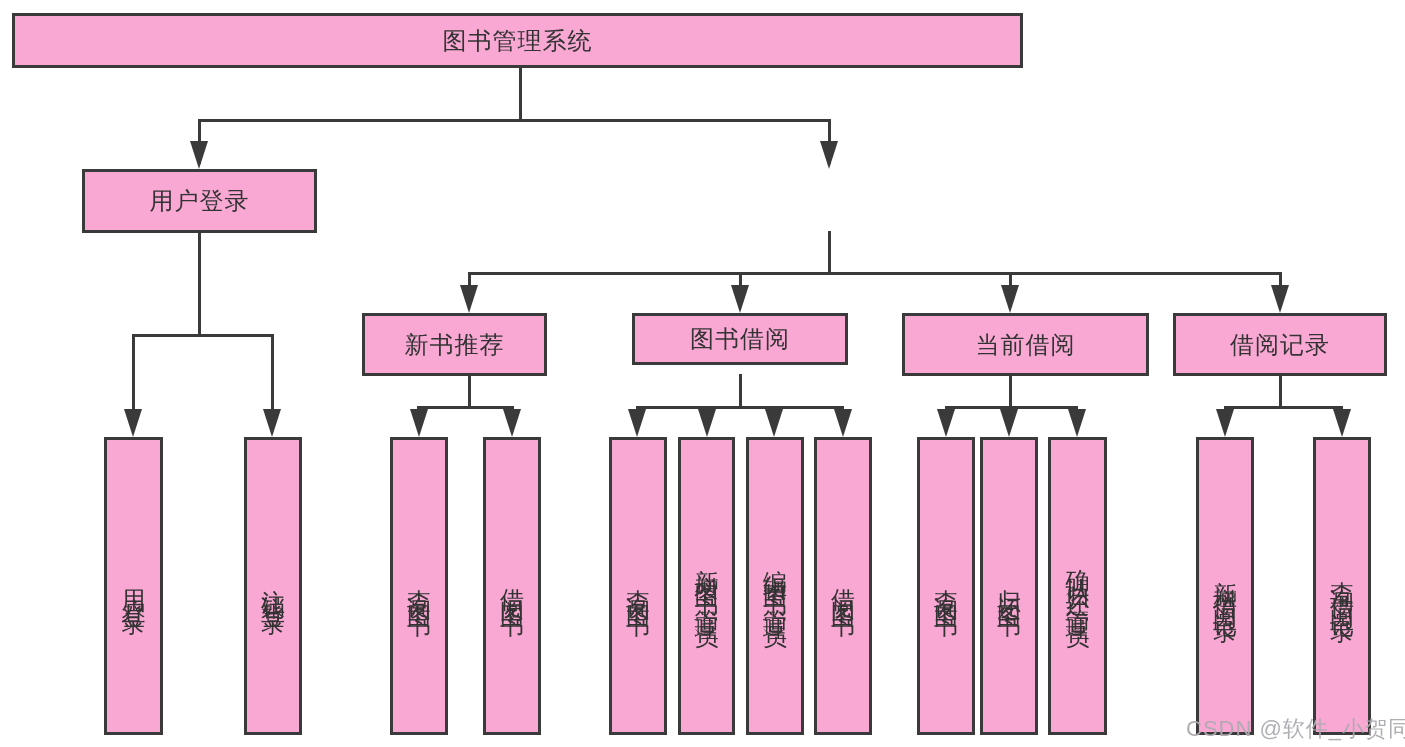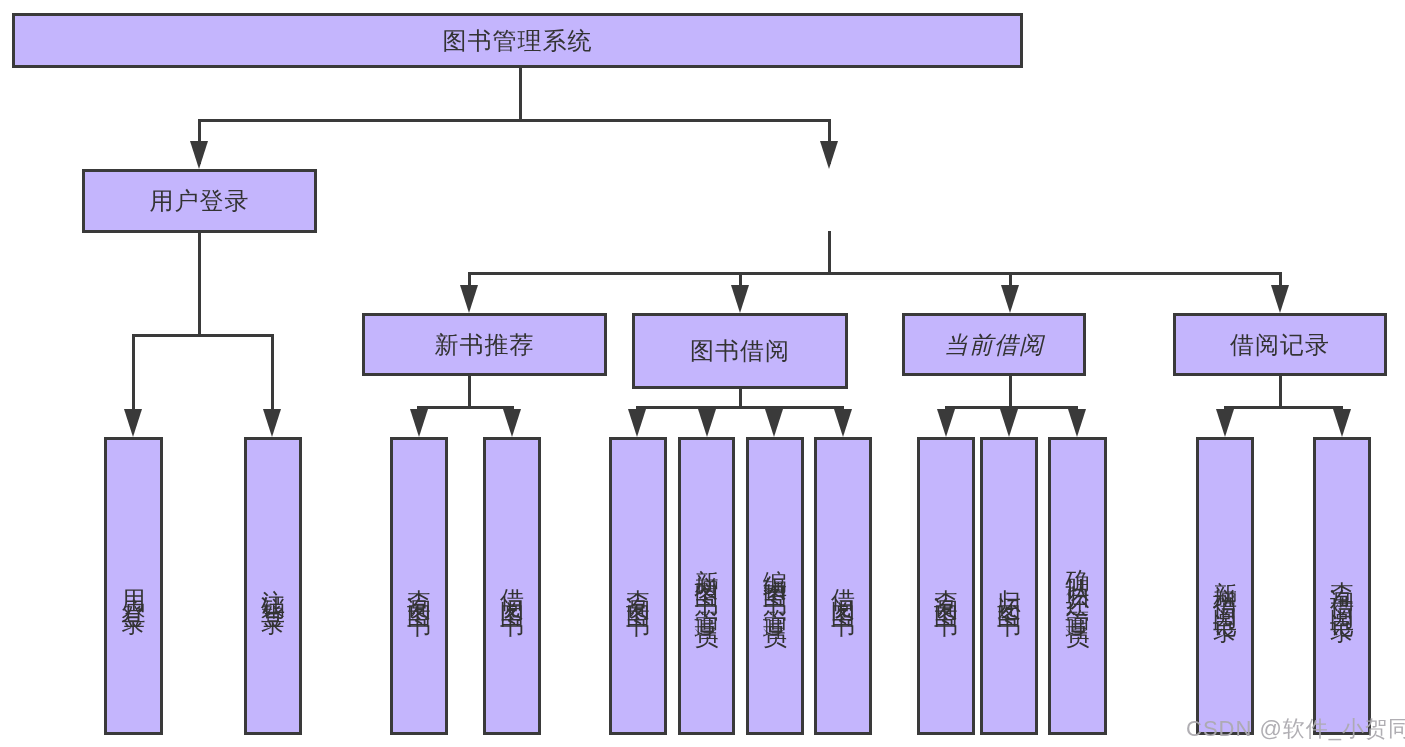--- a/index.html
+++ b/index.html
@@ -11,21 +11,21 @@
   #canvas {
     position: relative;
     width: 1405px;
     height: 747px;
     background: #ffffff;
     overflow: hidden;
   }
   .box {
     position: absolute;
     box-sizing: border-box;
-    background: #c4b5fd;
+    background: #f9a8d4;
     border: 3px solid #3a3a3a;
     display: flex;
     align-items: center;
     justify-content: center;
     color: #333333;
     font-size: 24px;
     letter-spacing: 1px;
     z-index: 2;
   }
   .vbox span.vtext {
@@ -126,27 +126,27 @@
   <div class="arrow" style="left:1333px; top:409px;"></div>
 
   <div class="box" style="left:12px; top:13px; width:1011px; height:55px;">
     <span>图书管理系统</span>
   </div>
 
   <div class="box" style="left:82px; top:169px; width:235px; height:64px;">
     <span>用户登录</span>
   </div>
 
-  <div class="box" style="left:362px; top:313px; width:245px; height:63px;">
+  <div class="box" style="left:362px; top:313px; width:185px; height:63px;">
     <span>新书推荐</span>
   </div>
-  <div class="box" style="left:632px; top:313px; width:216px; height:76px;">
+  <div class="box" style="left:632px; top:313px; width:216px; height:52px;">
     <span>图书借阅</span>
   </div>
-  <div class="box" style="left:902px; top:313px; width:184px; height:63px;font-style:italic;">
+  <div class="box" style="left:902px; top:313px; width:247px; height:63px;">
     <span>当前借阅</span>
   </div>
   <div class="box" style="left:1173px; top:313px; width:214px; height:63px;">
     <span>借阅记录</span>
   </div>
 
   <div class="box vbox" style="left:104px; top:437px; width:59px; height:298px;">
     <span class="vtext">用户登录</span>
   </div>
   <div class="box vbox" style="left:244px; top:437px; width:58px; height:298px;">

